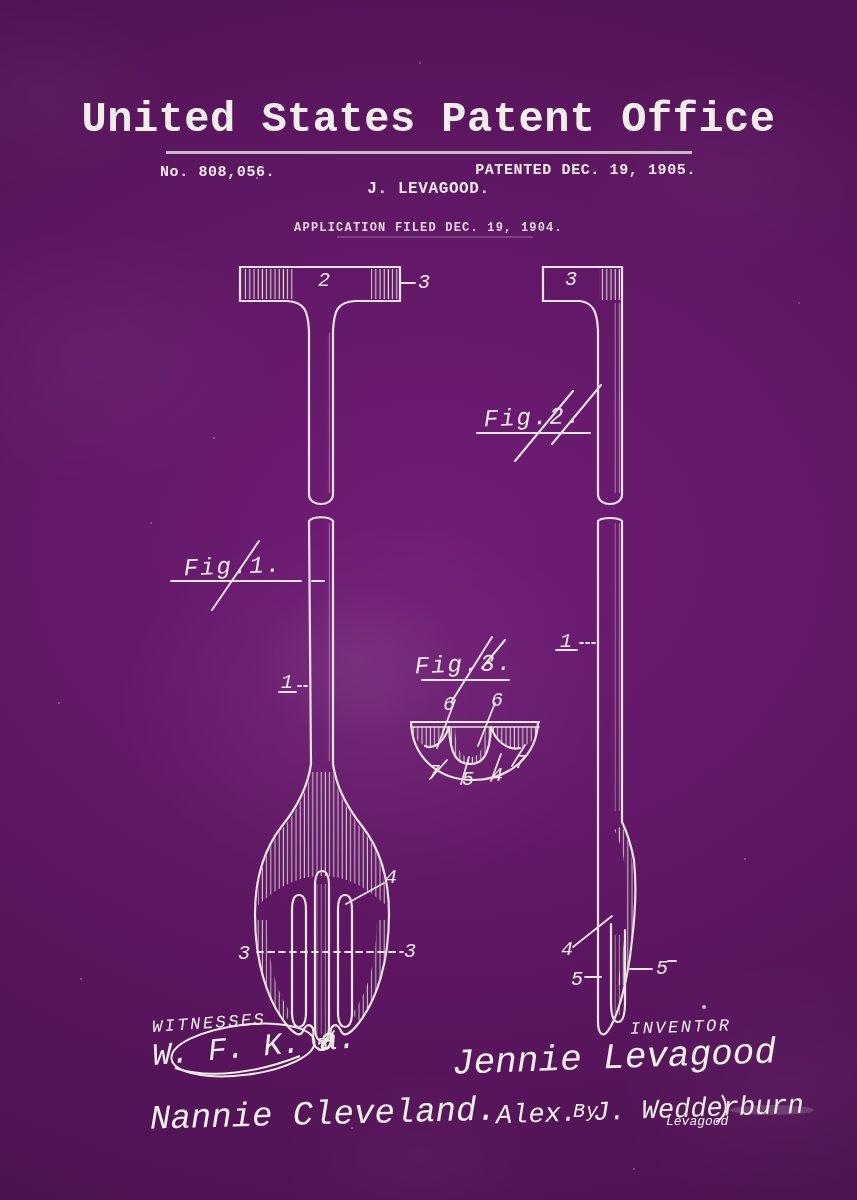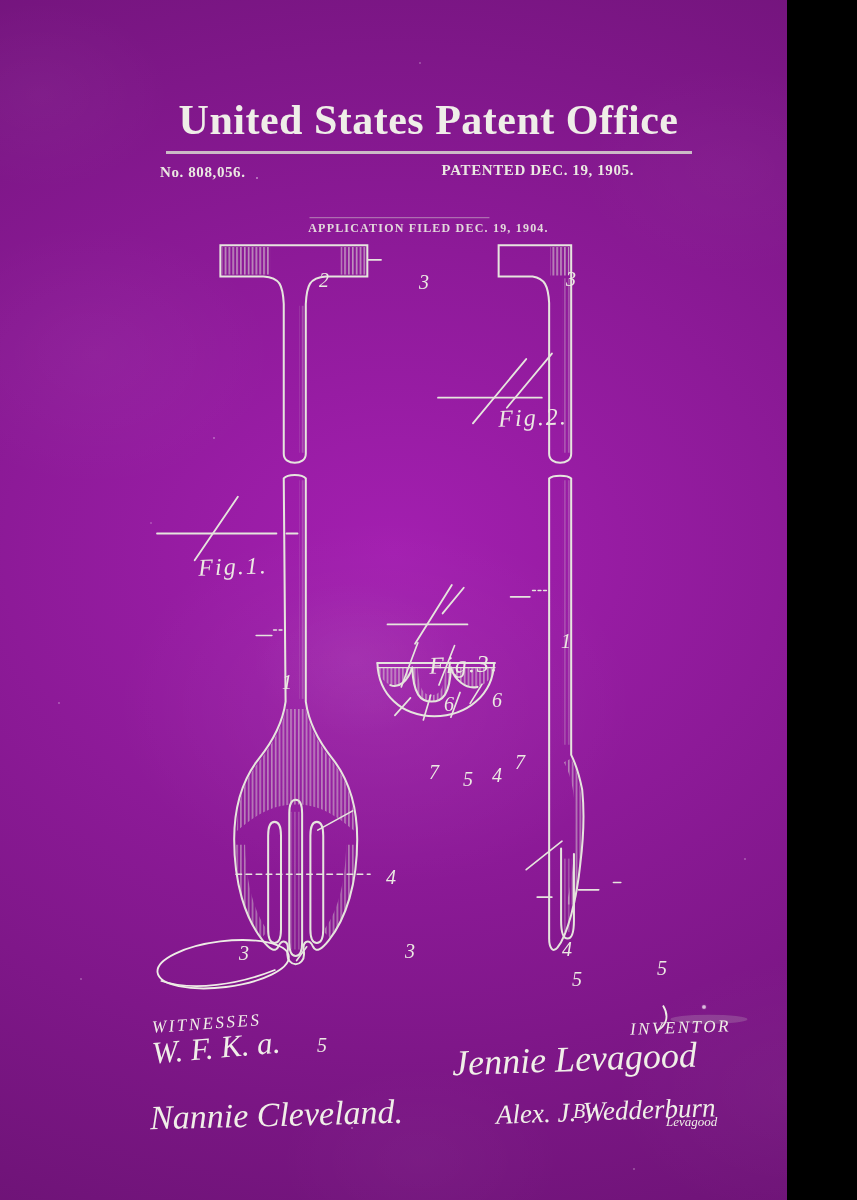--- a/index.html
+++ b/index.html
@@ -1,19 +1,19 @@
 <!DOCTYPE html>
 <html><head>
 <meta charset="utf-8">
 <style>
   html,body{margin:0;padding:0;background:#000;}
   .page{
-    position:relative;width:787px;height:1200px;overflow:hidden;
-    background:#a21caf;
-    font-family:Liberation Serif, serif;
+    position:relative;width:857px;height:1200px;overflow:hidden;
+    background:#701a75;
+    font-family:Liberation Mono, monospace;
     color:#e9e7e0;
   }
   .texture{
     position:absolute;inset:0;pointer-events:none;
     background:
       radial-gradient(420px 300px at 375px 705px, rgba(255,255,255,0.06), transparent 62%),
       radial-gradient(160px 120px at 355px 660px, rgba(255,255,255,0.05), transparent 65%),
       radial-gradient(300px 220px at 95px 355px, rgba(255,255,255,0.035), transparent 60%),
       radial-gradient(220px 160px at 40px 95px, rgba(255,255,255,0.03), transparent 60%),
       radial-gradient(260px 180px at 730px 170px, rgba(255,255,255,0.028), transparent 60%),
@@ -180,22 +180,23 @@
       <path d="M175,1068 C210,1080 260,1072 300,1056" stroke-width="2"></path>
       <path d="M722,1095 C730,1108 724,1118 716,1122" stroke-width="2"></path>
       <ellipse cx="772" cy="1110" rx="42" ry="5" fill="#cfcec8" fill-opacity="0.22" stroke="none"></ellipse>
     </g>
   </svg>
 
   <div class="txt center title">United States Patent Office</div>
   <div class="rule" style="top:151px;left:166px;width:526px;height:3px;"></div>
 
   <div class="txt slab" style="left:160px;top:164px;">No. 808,056.</div>
-  <div class="txt slab" style="right:153px;top:162px;">PATENTED DEC. 19, 1905.</div>
-
+  <div class="txt slab" style="right:161px;top:162px;">PATENTED DEC. 19, 1905.</div>
+
+  <div class="txt center slab" style="top:180px;font-size:16px;">J. LEVAGOOD.</div>
   <div class="txt center small-slab" style="top:221px;">APPLICATION FILED DEC. 19, 1904.</div>
 
   <div class="figlabel" style="left:233px;top:567px;">Fig.1.</div>
   <div class="figlabel" style="left:533px;top:418px;">Fig.2.</div>
   <div class="figlabel" style="left:464px;top:665px;">Fig.3.</div>
 
   <div class="callout" style="left:324px;top:280px;">2</div>
   <div class="callout" style="left:424px;top:282px;">3</div>
   <div class="callout" style="left:287px;top:682px;">1</div>
   <div class="callout" style="left:391px;top:877px;">4</div>

